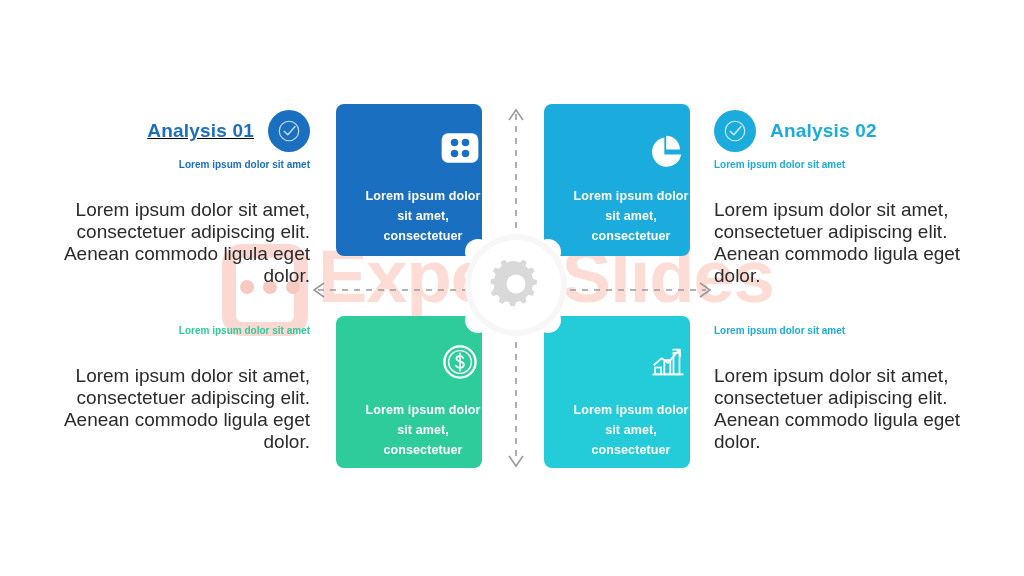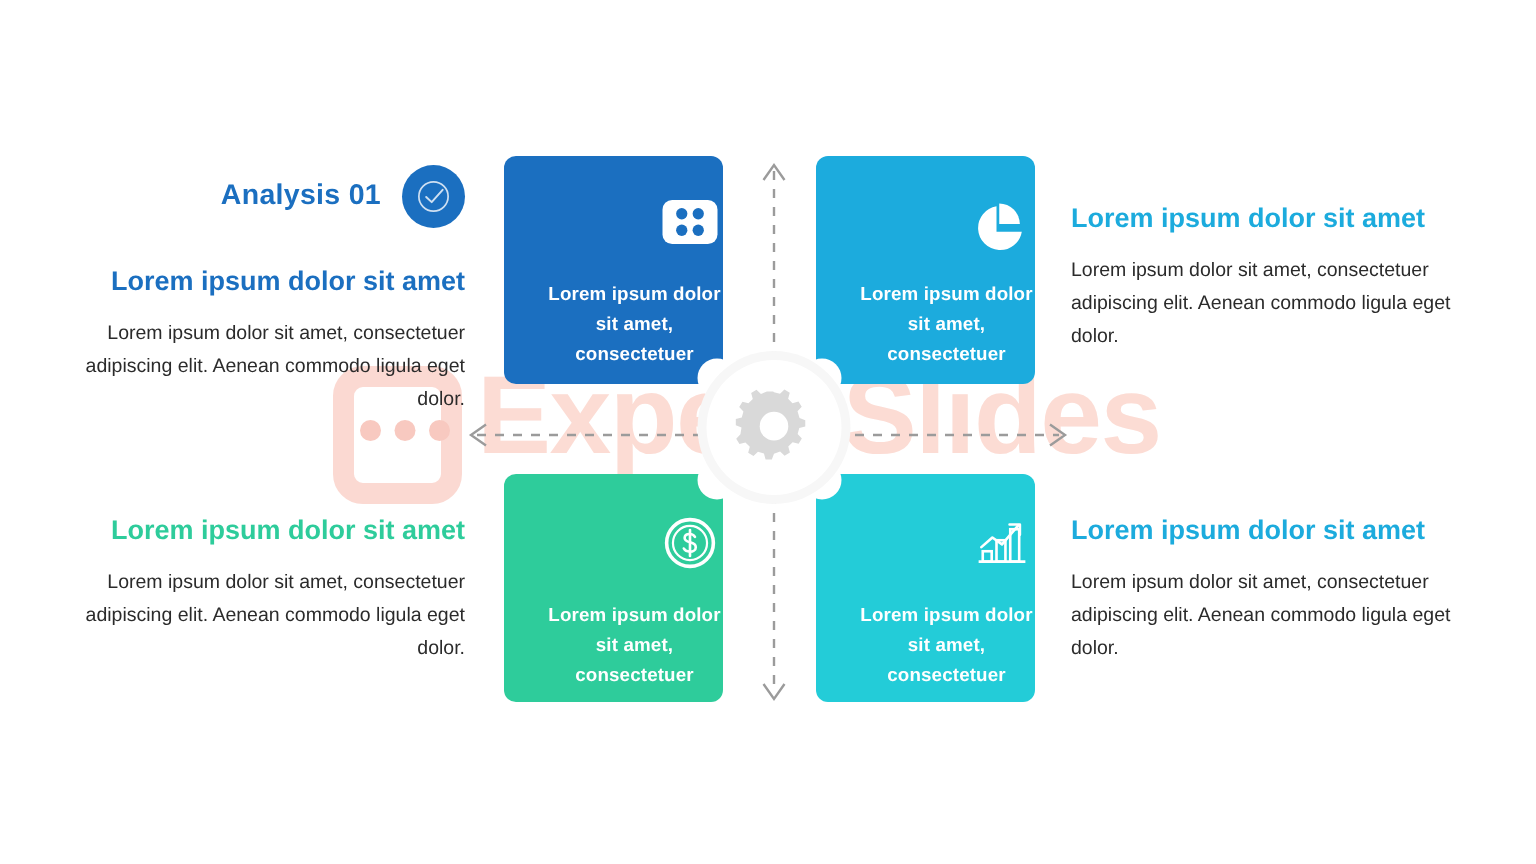--- a/index.html
+++ b/index.html
@@ -66,25 +66,25 @@
 
   
   .side{position:absolute;width:268px;}
   .side-head{display:flex;align-items:center;gap:14px;height:42px;}
   .side-title{font-size:19px;font-weight:bold;letter-spacing:.2px;white-space:nowrap;}
   .badge{
     width:42px;height:42px;border-radius:50%;flex:0 0 42px;
     display:flex;align-items:center;justify-content:center;
   }
   .badge svg{width:26px;height:26px;display:block;}
-  .side-sub{margin-top:26px;font-size:18px;font-weight:bold;line-height:18px;}
-  .side-body{margin-top:15px;font-size:13px;line-height:22px;color:#2b2b2b;}
+  .side-sub{margin-top:4px;font-size:10px;font-weight:bold;line-height:18px;}
+  .side-body{margin-top:25px;font-size:19px;line-height:22px;color:#2b2b2b;}
 
   .side-left{text-align:right;}
-  .side-left .side-head{justify-content:flex-end;}
+  .side-left .side-head{justify-content:flex-end;text-decoration:underline;}
   .side-right{text-align:left;}
   .side-right .side-head{justify-content:flex-start;}
 
   #side-01{left:42px;top:110px;}
   #side-02{left:714px;top:110px;}
   #side-03{left:42px;top:318px;}
   #side-04{left:714px;top:318px;}
 </style>
 </head>
 <body>
@@ -180,20 +180,29 @@
           <circle cx="16" cy="16" r="12" fill="none" stroke="#cfe0f2" stroke-width="1.4"></circle>
           <polyline points="10,16.4 14.5,20.6 23.5,10.5" fill="none" stroke="#cfe0f2" stroke-width="1.6" stroke-linecap="round" stroke-linejoin="round"></polyline>
         </svg>
       </div>
     </div>
     <div class="side-sub" style="color:#1b6fc0">Lorem ipsum dolor sit amet</div>
     <div class="side-body">Lorem ipsum dolor sit amet, consectetuer adipiscing elit. Aenean commodo ligula eget dolor.</div>
   </div>
 
   <div class="side side-right" id="side-02">
+    <div class="side-head">
+      <div class="badge" style="background:#1cabdd">
+        <svg viewBox="0 0 32 32">
+          <circle cx="16" cy="16" r="12" fill="none" stroke="#d6f0fa" stroke-width="1.4"></circle>
+          <polyline points="10,16.4 14.5,20.6 23.5,10.5" fill="none" stroke="#d6f0fa" stroke-width="1.6" stroke-linecap="round" stroke-linejoin="round"></polyline>
+        </svg>
+      </div>
+      <div class="side-title" style="color:#1cabdd">Analysis 02</div>
+    </div>
     <div class="side-sub" style="color:#1cabdd">Lorem ipsum dolor sit amet</div>
     <div class="side-body">Lorem ipsum dolor sit amet, consectetuer adipiscing elit. Aenean commodo ligula eget dolor.</div>
   </div>
 
   <div class="side side-left" id="side-03">
     <div class="side-sub" style="color:#2ecc9b">Lorem ipsum dolor sit amet</div>
     <div class="side-body">Lorem ipsum dolor sit amet, consectetuer adipiscing elit. Aenean commodo ligula eget dolor.</div>
   </div>
 
   <div class="side side-right" id="side-04">

